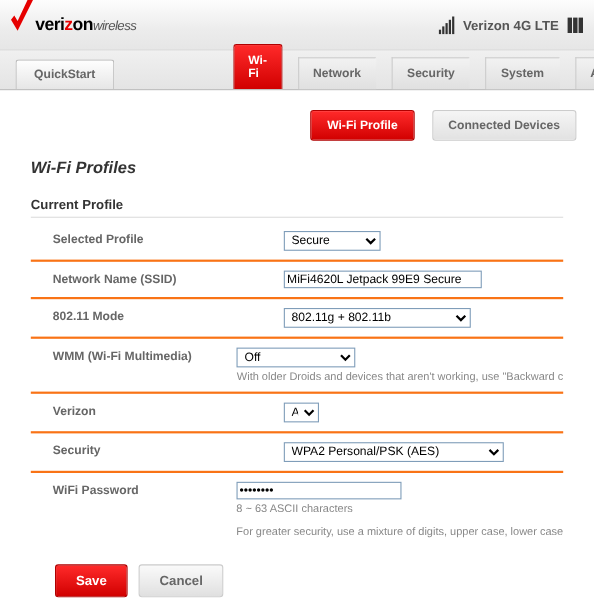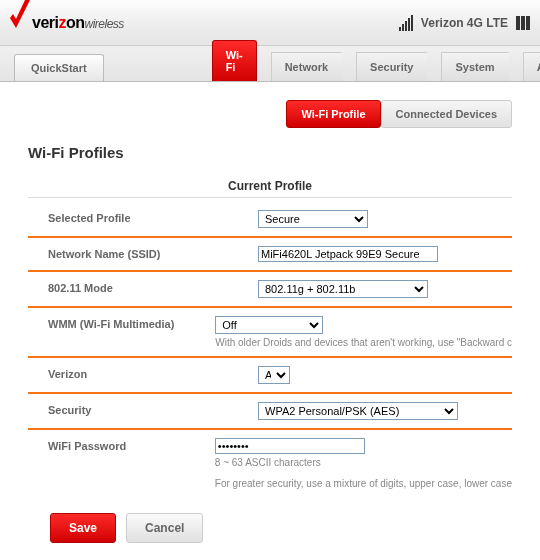--- a/index.html
+++ b/index.html
@@ -64,39 +64,39 @@
   }
   .mtab:last-child{ border-right:1px solid #ccc;}
   .mtab.active {
     background: linear-gradient(#ff2a2a,#d10000);
     color:#fff;
     border-color:#b00000;
     border-radius:3px 3px 0 0;
   }
   .subtabs {
     display:flex; justify-content:flex-end;
-    padding:18px 28px 6px 0;
-    gap:0;
+    padding:18px 16px 6px 0;
+    gap:16px;
   }
   .stab {
     padding:7px 14px;
     font-size:11px; font-weight:bold;
     border:1px solid #ccc;
     border-radius:3px;
     background: linear-gradient(#f5f5f5,#e2e2e2);
     color:#666;
   }
   .stab.active {
     background: linear-gradient(#ff2a2a,#d10000);
     color:#fff;
     border-color:#b00000;
   }
   .content { padding: 10px 28px 0 28px; }
-  h2 { font-size:15px; color:#333; font-weight:bold; margin-bottom:18px;}
-  h3 { font-size:12px; color:#333; font-weight:bold; border-bottom:1px solid #ddd; padding-bottom:4px; margin-bottom:4px;text-align:center;}
+  h2 { font-size:15px; color:#333; font-weight:bold; margin-bottom:18px;font-style:italic;}
+  h3 { font-size:12px; color:#333; font-weight:bold; border-bottom:1px solid #ddd; padding-bottom:4px; margin-bottom:4px;}
   .row { display:flex; align-items:flex-start; border-bottom:2px solid #f97316; padding:8px 0;}
   .row.noborder{border-bottom:none;}
   .lbl { width:230px; padding-left:20px; color:#666; font-weight:bold; font-size:11px; padding-top:2px;}
   .fld { flex:1; }
   select, input[type=text], input[type=password] {
     font-size:11px; font-family:inherit;
     border:1px solid #7f9db9;
     padding:1px 2px;
     background:#fff;
   }
@@ -162,21 +162,21 @@
   <div class="stab">Connected Devices</div>
 </div>
 
 <div class="content">
   <h2>Wi-Fi Profiles</h2>
   <h3>Current Profile</h3>
 
   <div class="row">
     <div class="lbl">Selected Profile</div>
     <div class="fld">
-      <select style="width:110px">
+      <select style="width:88px">
         <option>Secure</option>
       </select>
     </div>
   </div>
 
   <div class="row">
     <div class="lbl">Network Name (SSID)</div>
     <div class="fld">
       <input type="text" style="width: 180px;" value="MiFi4620L Jetpack 99E9 Secure">
     </div>

